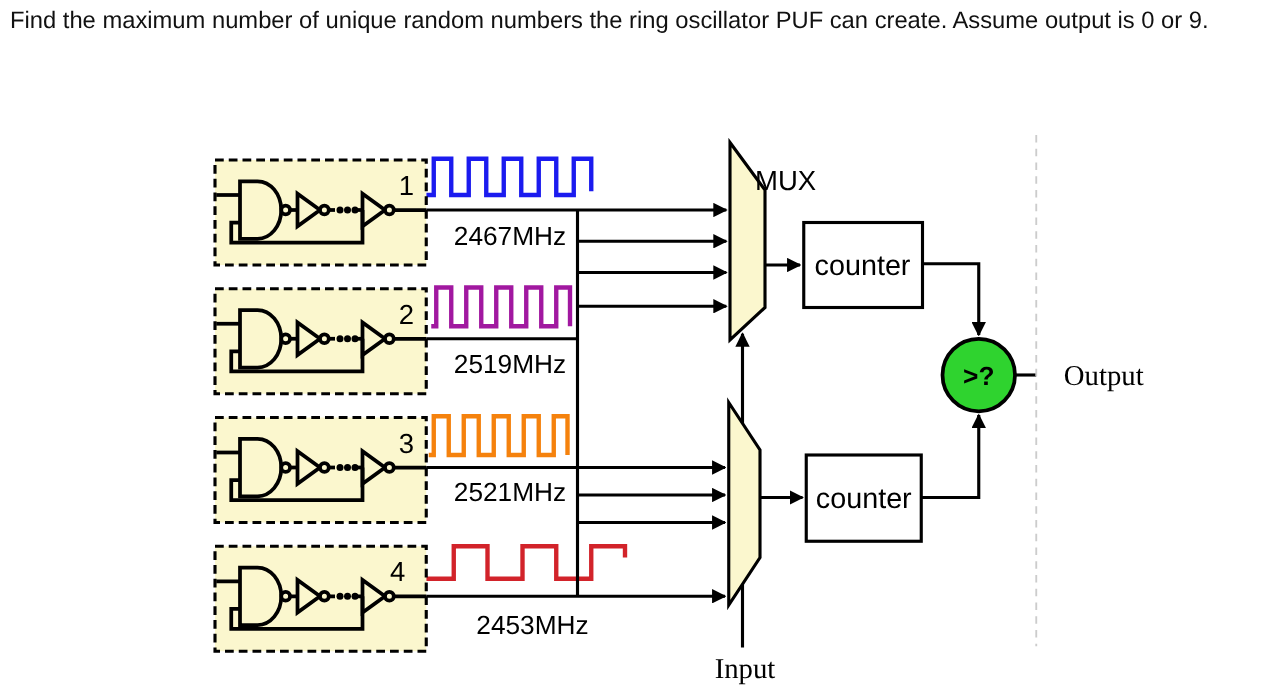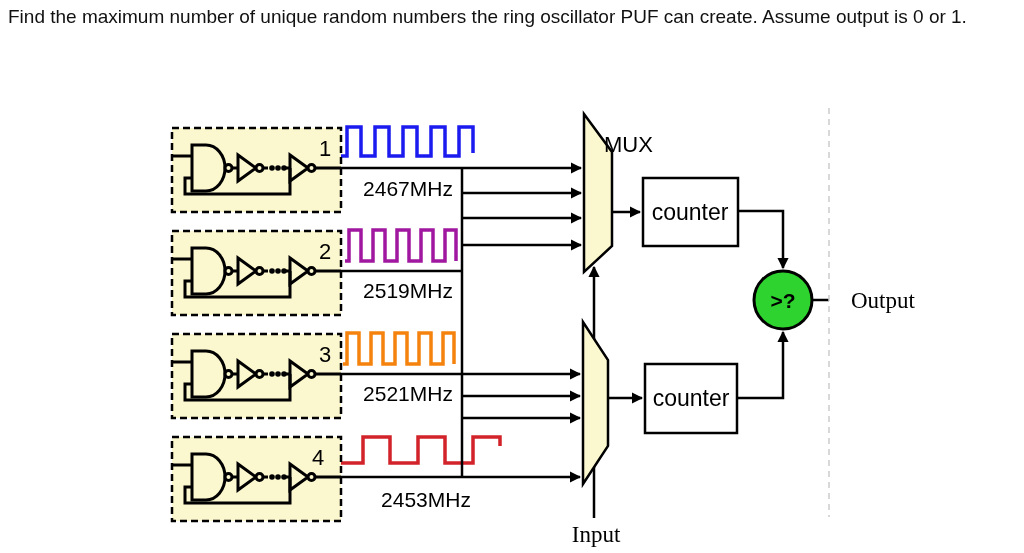--- a/index.html
+++ b/index.html
@@ -7,21 +7,21 @@
        font-family:"Liberation Sans",sans-serif;}
   #question{position:absolute;left:8px;top:6px;width:1010px;
             font-size:19px;color:#111;letter-spacing:0px;}
   #diagram{position:absolute;left:0;top:0;}
   text{font-family:"Liberation Sans",sans-serif;fill:#000;}
   .serif{font-family:"Liberation Serif",serif;}
 </style>
 </head>
 <body>
 
-<div id="question">Find the maximum number of unique random numbers the ring oscillator PUF can create. Assume output is 0 or 1.</div>
+<div id="question">Find the maximum number of unique random numbers the ring oscillator PUF can create. Assume output is 0 or 9.</div>
 
 <svg id="diagram" width="1024" height="553" viewBox="0 0 1024 553">
   <defs>
     <marker id="arr" viewBox="0 0 10 10" refX="9" refY="5" markerWidth="4.6" markerHeight="4.6" orient="auto-start-reverse">
       <path d="M0,0 L10,5 L0,10 Z" fill="#000"></path>
     </marker>
 
     <g id="ro-gate" stroke="#000" stroke-width="3" fill="none">
       <path d="M1,28 H20"></path>
       <path d="M118,40 V66 H13 V50 H20"></path>

